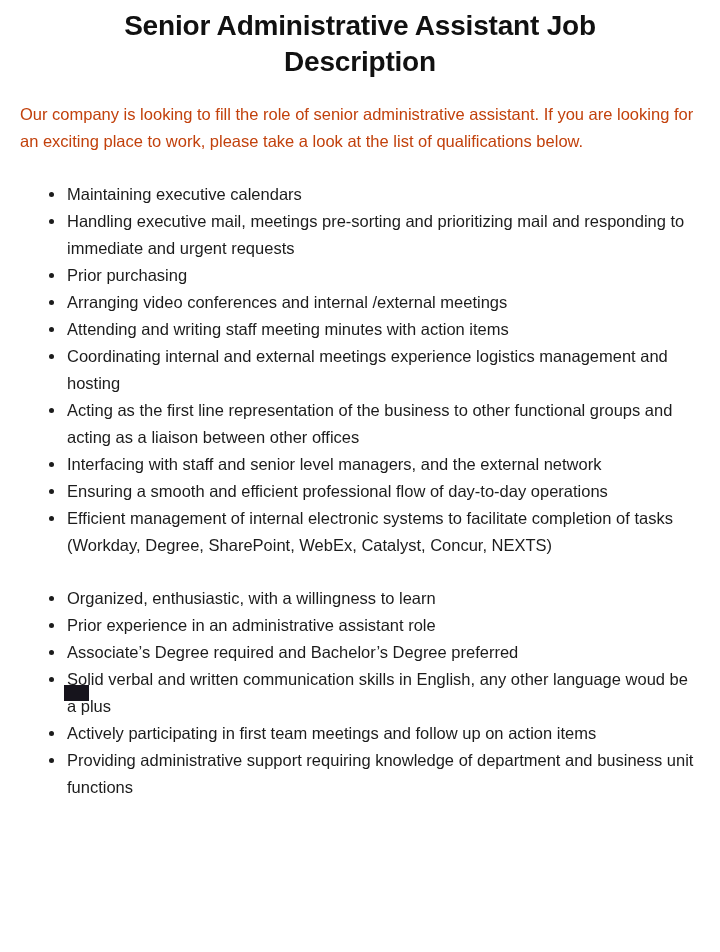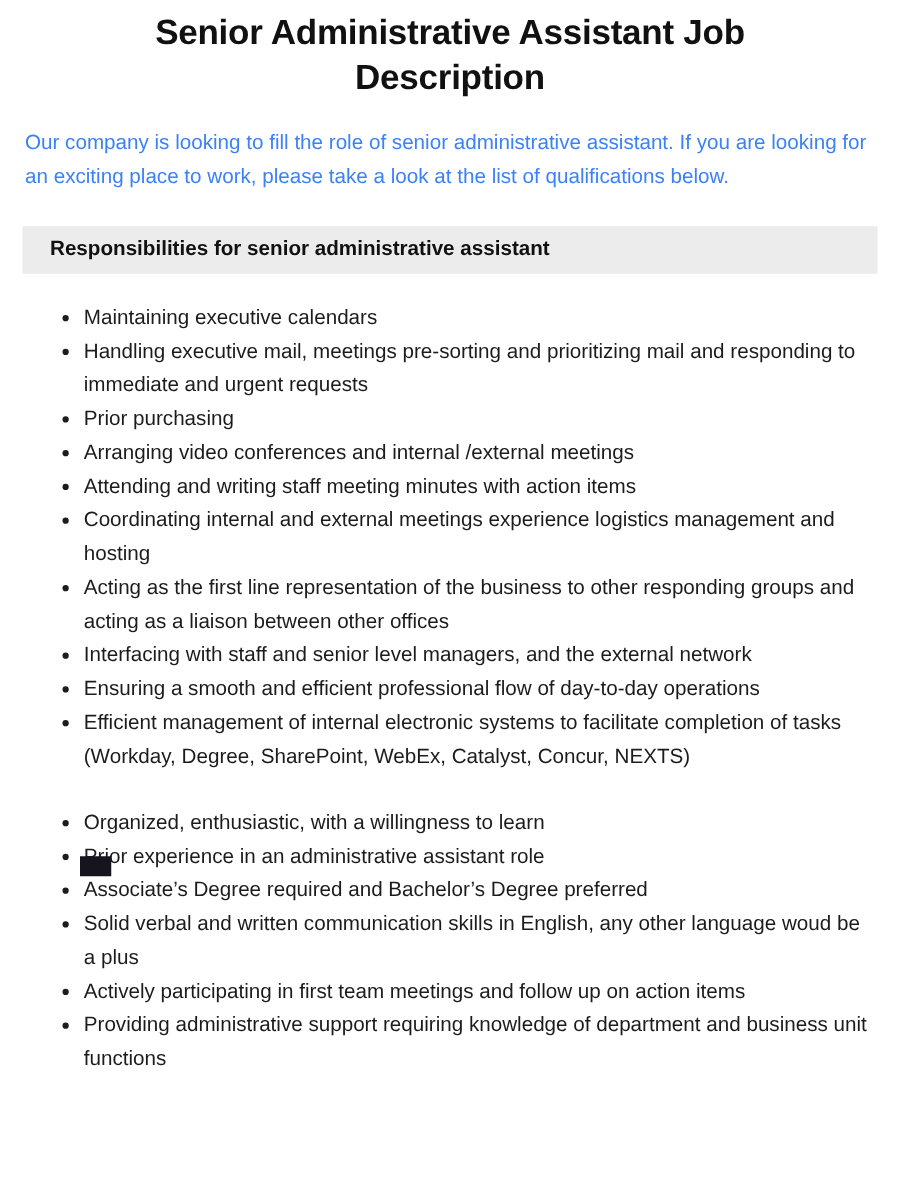--- a/index.html
+++ b/index.html
@@ -26,21 +26,21 @@
     line-height: 1.27;
     text-align: center;
     color: #111111;
     margin: 2px 30px 22px 30px;
     letter-spacing: -0.2px;
   }
 
   .intro {
     font-size: 16.5px;
     line-height: 27px;
-    color: #3b82f6;
+    color: #c2410c;
     margin: 0 0 26px 0;
   }
 
   .section-bar {
     background: #ececec;
     margin: 0 -2px;
     padding: 9px 22px 10px 22px;
   }
 
   .section-bar h2 {
@@ -73,39 +73,36 @@
 </style>
 </head>
 <body>
 
 <div class="page">
 
   <h1 class="doc-title">Senior Administrative Assistant Job Description</h1>
 
   <p class="intro">Our company is looking to fill the role of senior administrative assistant. If you are looking for an exciting place to work, please take a look at the list of qualifications below.</p>
 
-  <div class="section-bar">
-    <h2>Responsibilities for senior administrative assistant</h2>
-  </div>
 
   <ul class="bullet-list">
 
       <li>Maintaining executive calendars</li>
 
       <li>Handling executive mail, meetings pre-sorting and prioritizing mail and responding to immediate and urgent requests</li>
 
       <li>Prior purchasing</li>
 
       <li>Arranging video conferences and internal /external meetings</li>
 
       <li>Attending and writing staff meeting minutes with action items</li>
 
       <li>Coordinating internal and external meetings experience logistics management and hosting</li>
 
-      <li>Acting as the first line representation of the business to other responding groups and acting as a liaison between other offices</li>
+      <li>Acting as the first line representation of the business to other functional groups and acting as a liaison between other offices</li>
 
       <li>Interfacing with staff and senior level managers, and the external network</li>
 
       <li>Ensuring a smooth and efficient professional flow of day-to-day operations</li>
 
       <li>Efficient management of internal electronic systems to facilitate completion of tasks (Workday, Degree, SharePoint, WebEx, Catalyst, Concur, NEXTS)</li>
     </ul>
 
 
   <ul class="bullet-list">

